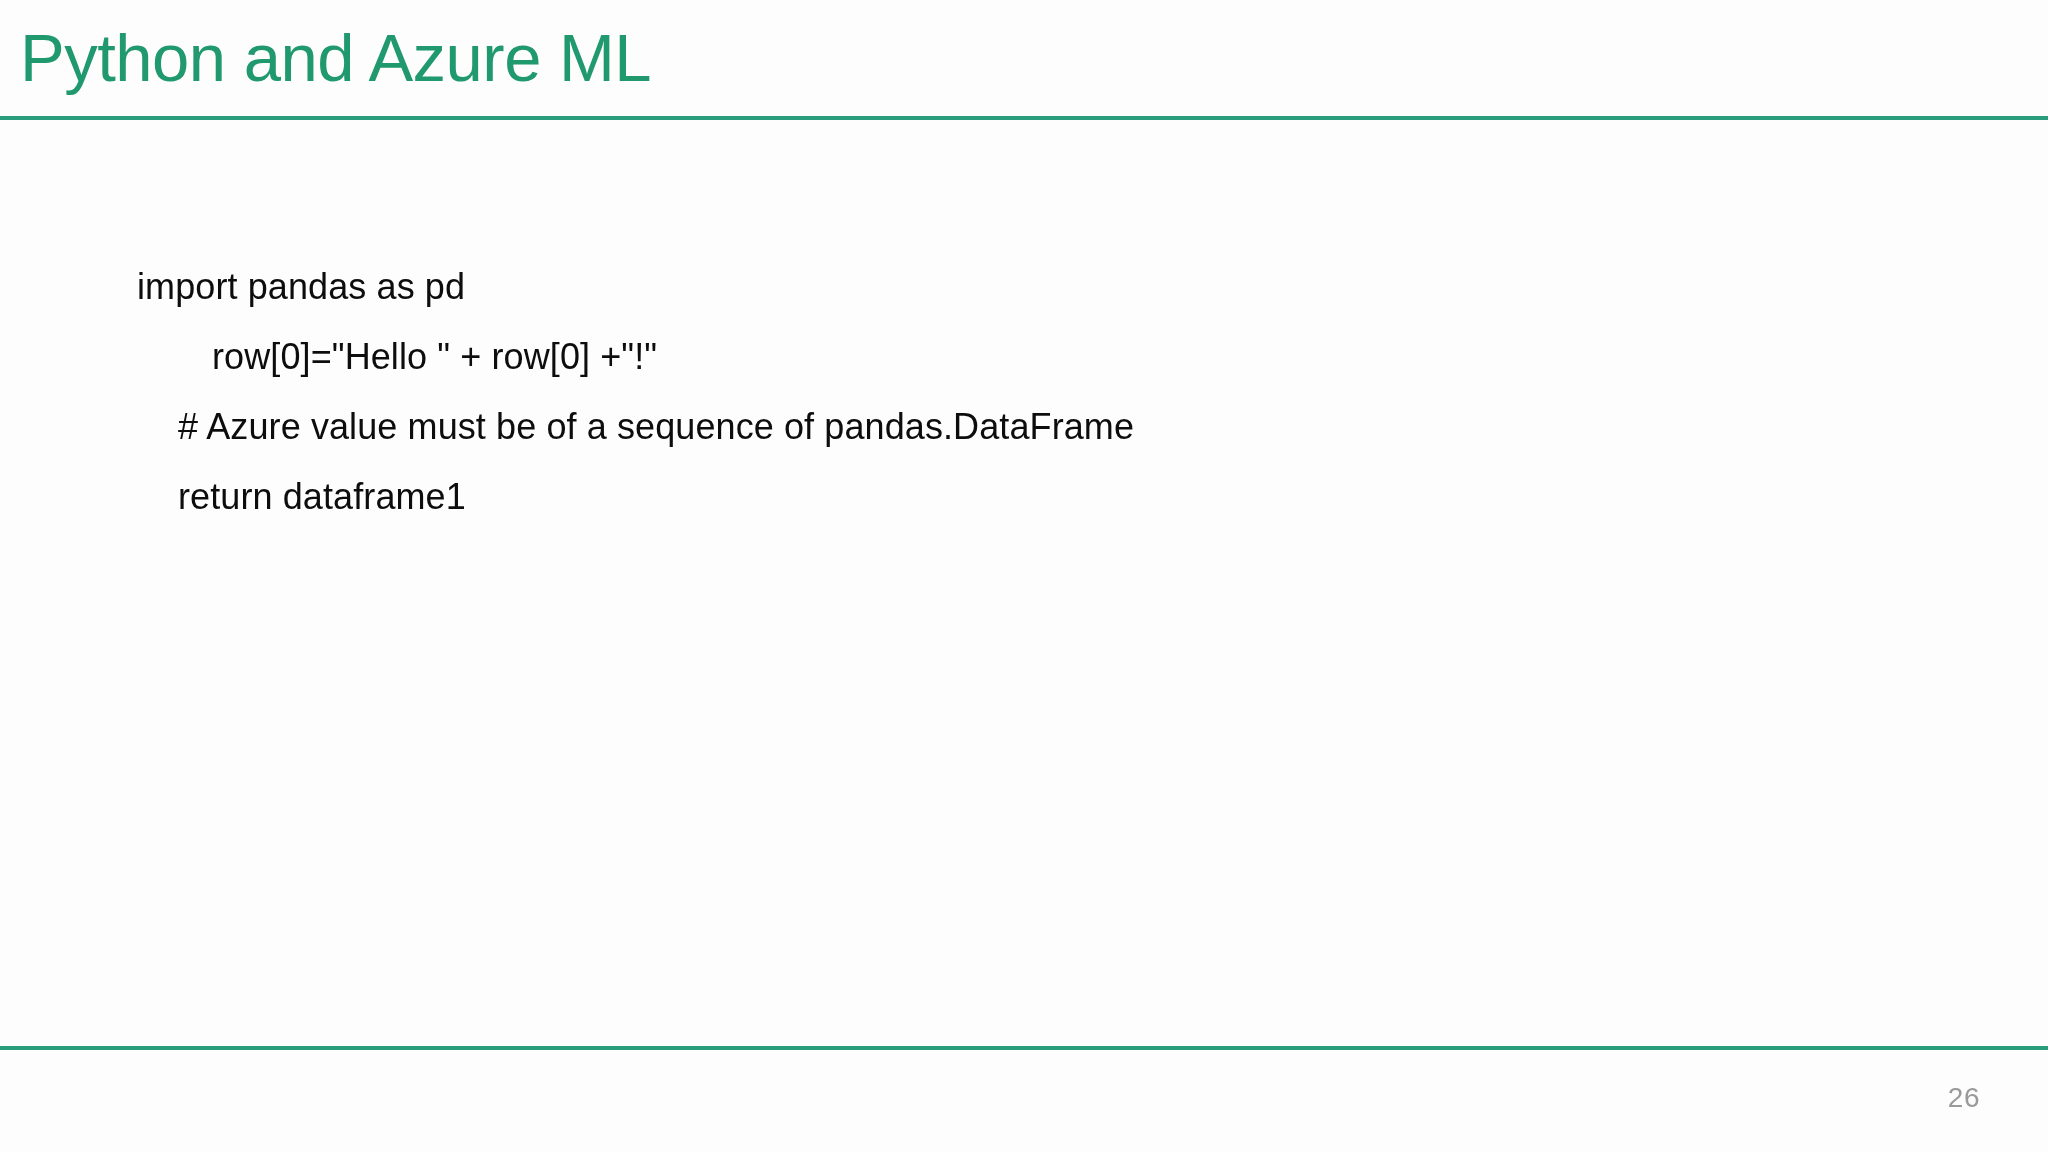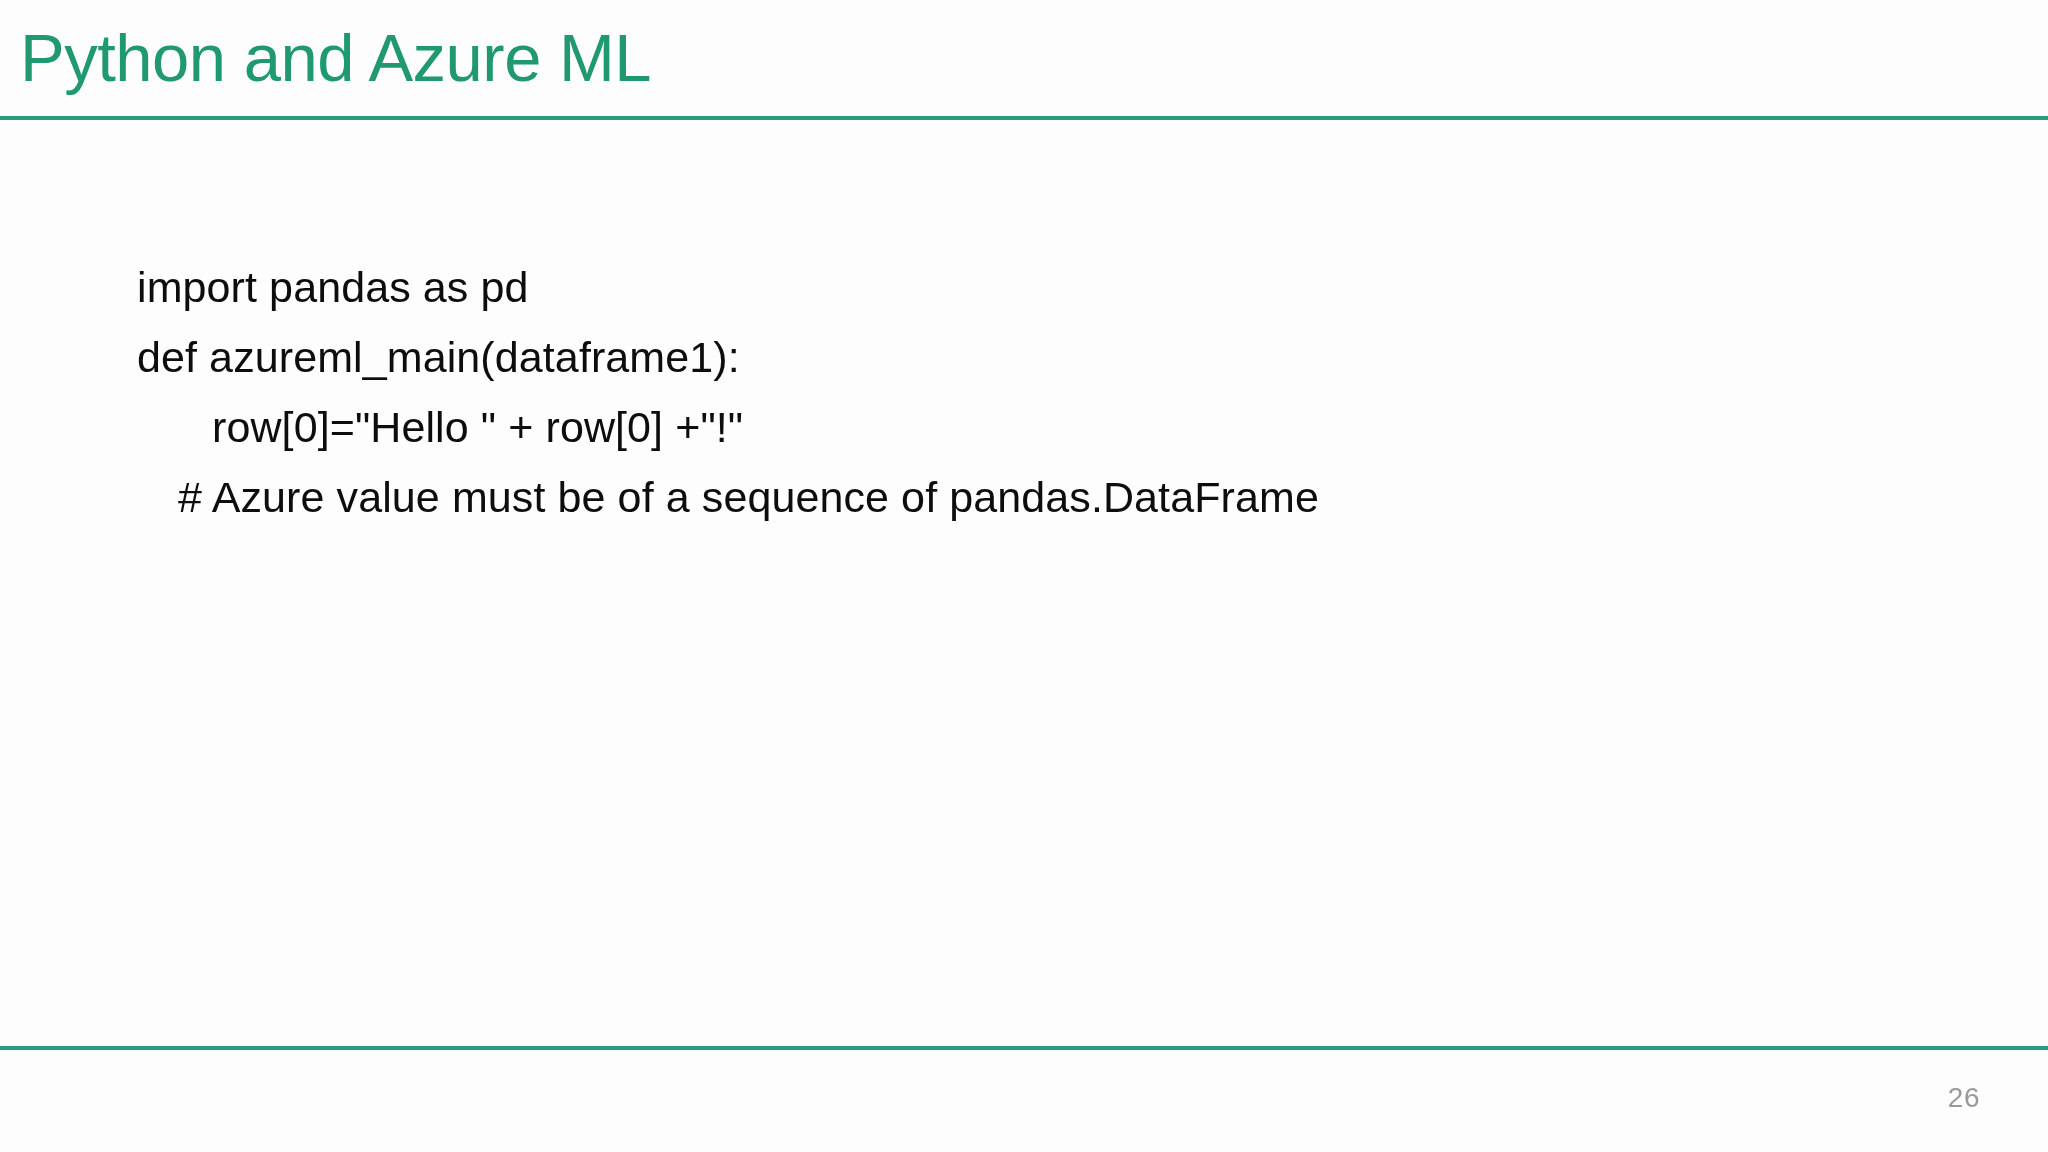--- a/index.html
+++ b/index.html
@@ -47,21 +47,21 @@
   .rule-bottom {
     top: 1046px;
   }
   .code-block {
     position: absolute;
     left: 137px;
     top: 252px;
     width: 1700px;
   }
   .code-line {
-    font-size: 43px;
+    font-size: 36px;
     line-height: 70px;
     color: #0d0d0d;
     font-weight: 400;
     white-space: pre;
     letter-spacing: 0.1px;
   }
   .indent-0 { padding-left: 0px; }
   .indent-1 { padding-left: 41px; }
   .indent-2 { padding-left: 75px; }
   .page-number {
@@ -78,22 +78,22 @@
 <body>
 
 <div class="slide">
 
   <div class="slide-title">Python and Azure ML</div>
 
   <div class="rule rule-top"></div>
 
   <div class="code-block">
     <div class="code-line indent-0">import pandas as pd</div>
-    <div class="code-line indent-0">def azureml_main(dataframe1):</div>
     <div class="code-line indent-2">row[0]="Hello " + row[0] +"!"</div>
     <div class="code-line indent-1"># Azure value must be of a sequence of pandas.DataFrame</div>
+    <div class="code-line indent-1">return dataframe1</div>
   </div>
 
   <div class="rule rule-bottom"></div>
 
   <div class="page-number">26</div>
 
 </div>
 
 </body></html>

